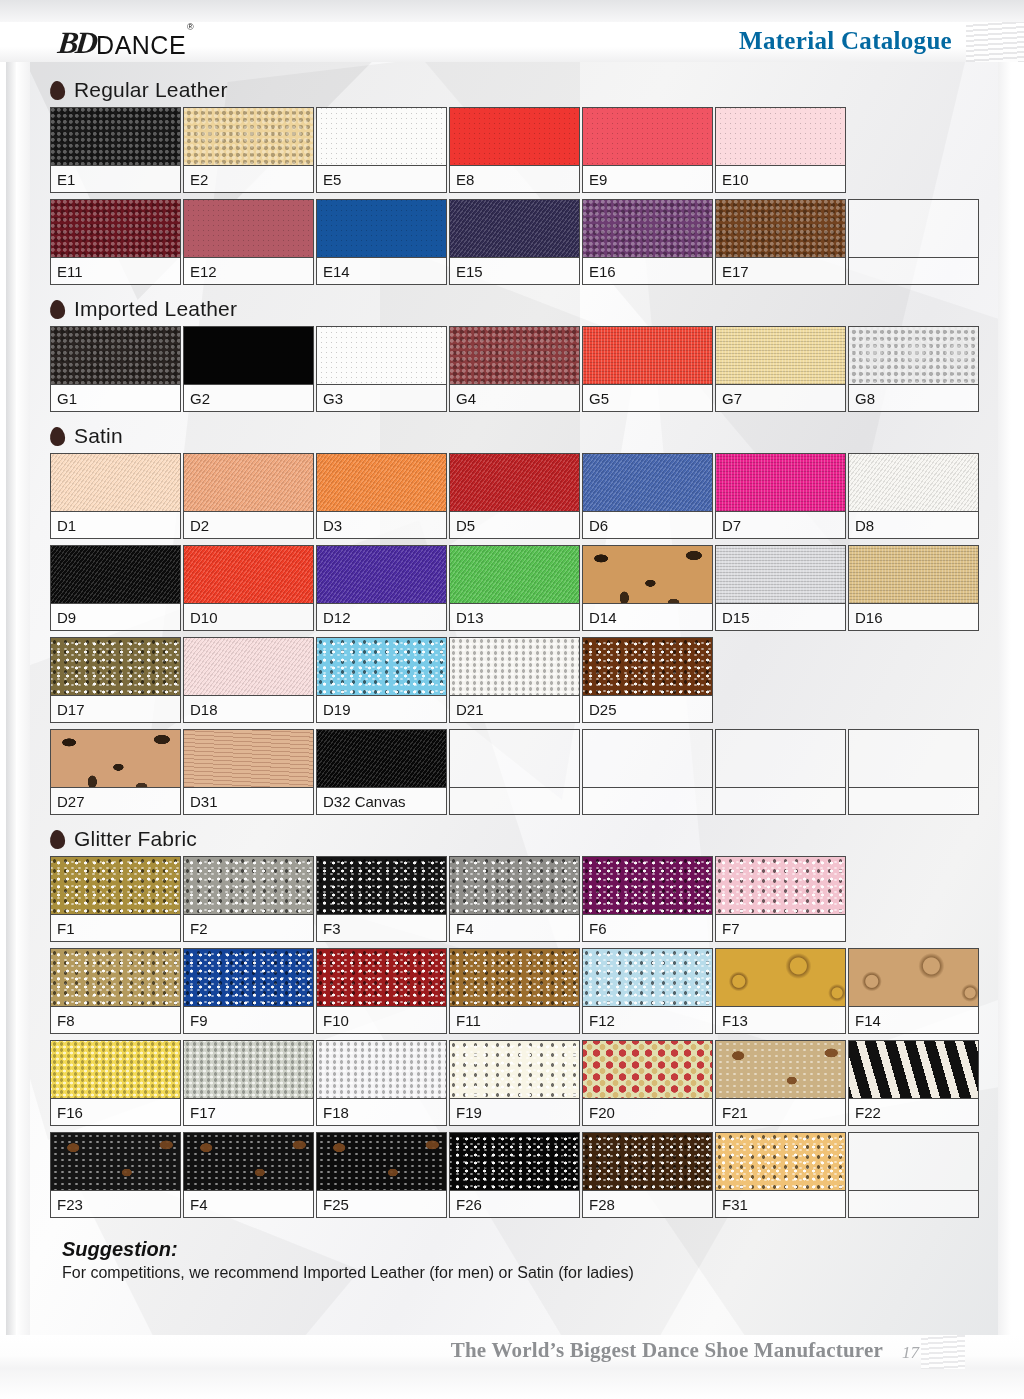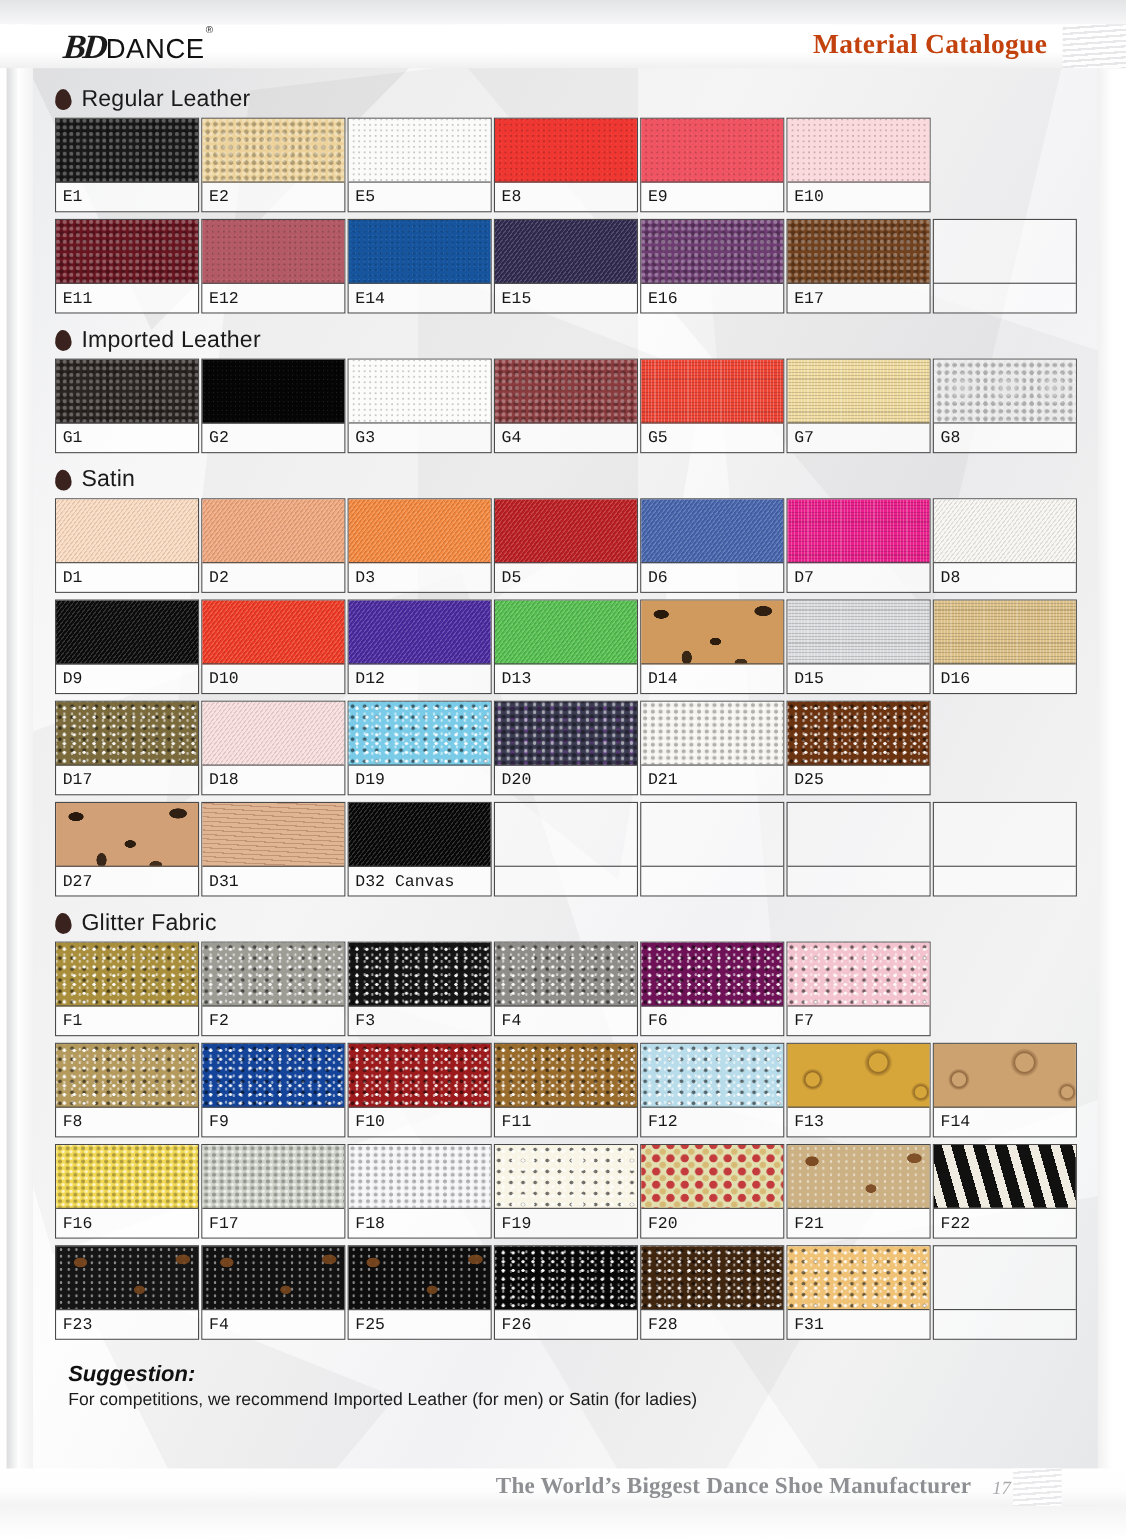--- a/index.html
+++ b/index.html
@@ -84,21 +84,21 @@
     font-size: 25px; color: #111; letter-spacing: 0.5px;
     line-height: 1; margin-left: 1px;
   }
   .logo-reg {
     font-size: 9px; color: #222; align-self: flex-start;
     margin-left: 1px; margin-top: -2px;
   }
   .page-title {
     position: absolute; top: 27px; right: 72px;
     font-family: "Liberation Serif", serif;
-    font-weight: bold; font-size: 25px; color: #c2410c;
+    font-weight: bold; font-size: 25px; color: #0369a1;
     letter-spacing: .3px; z-index: 6;
   }
   .title-shred {
     position: absolute; top: 22px; right: 0; width: 58px; height: 40px;
     background:
       repeating-linear-gradient(176deg, #ffffff 0 3px, #e4e4e6 3px 5px);
     z-index: 7; opacity:.85;
   }
 
   
@@ -119,21 +119,20 @@
   .section-title {
     font-size: 21px; color: #1a1a1a; letter-spacing: .2px;
   }
 
   .grid {
     display: grid;
     grid-template-columns: repeat(7, 131px);
     column-gap: 2px;
     row-gap: 6px;
     padding: 0 0 6px 50px;
-    font-family: Liberation Mono, monospace;
   }
   .cell {
     width: 131px; height: 86px;
     border: 1.6px solid #4a4a4a;
     background: rgba(255,255,255,.62);
     display: flex; flex-direction: column;
   }
   .cell.empty { background: rgba(255,255,255,.42); }
   .swatch {
     height: 58px; width: 100%;
@@ -489,24 +488,20 @@
         </div>
         <div class="cell">
           <div class="swatch tex-twill" style="background: rgb(248, 222, 222);"></div>
           <div class="label">D18</div>
         </div>
         <div class="cell">
           <div class="swatch tex-glitter" style="background: rgb(121, 203, 232);"></div>
           <div class="label">D19</div>
         </div>
         <div class="cell">
-          <div class="swatch tex-snake" style="background: rgb(59, 59, 82);"></div>
-          <div class="label">D20</div>
-        </div>
-        <div class="cell">
           <div class="swatch tex-dots" style="background: rgb(244, 243, 239);"></div>
           <div class="label">D21</div>
         </div>
         <div class="cell">
           <div class="swatch tex-glitter" style="background: rgb(107, 51, 16);"></div>
           <div class="label">D25</div>
         </div>
       </div>
       <div class="grid">
         <div class="cell">

